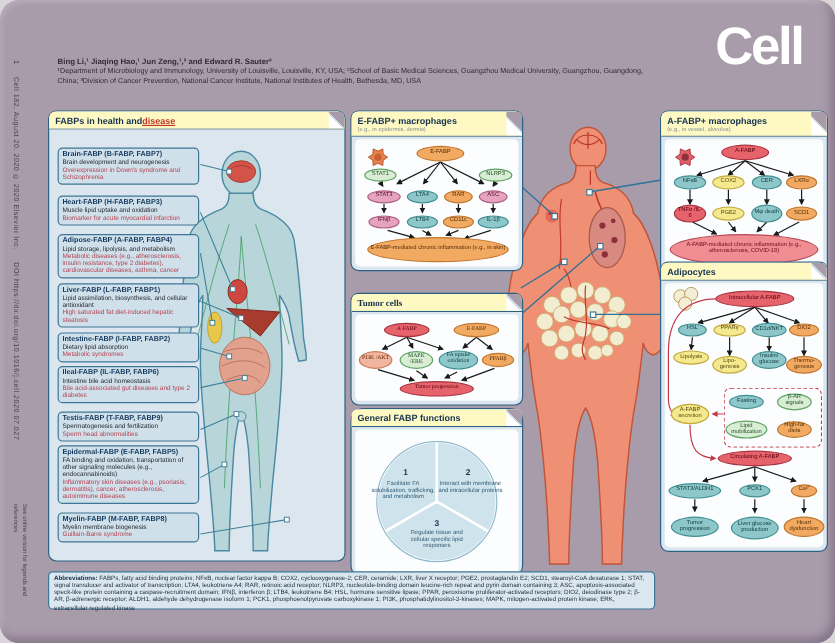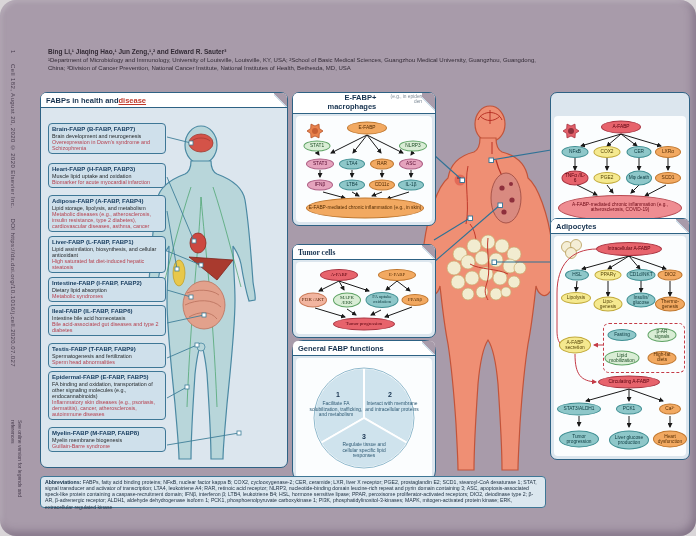--- a/index.html
+++ b/index.html
@@ -8,23 +8,23 @@
   .abs{position:absolute;}
   
   #spine{left:10px;top:50px;writing-mode:vertical-rl;font-size:6px;color:#4a3f50;white-space:pre;letter-spacing:.4px;}
   #spine-note{left:8px;top:420px;writing-mode:vertical-rl;font-size:5px;color:#4a3f50;height:86px;line-height:1.5;}
   #title{left:48px;top:18px;font-size:21px;font-weight:bold;color:#b5483e;letter-spacing:-.2px;}
   #authors{left:48px;top:48px;font-size:6.5px;color:#332b36;font-weight:bold;}
   #affil{left:48px;top:57px;width:500px;font-size:6px;line-height:1.25;color:#332b36;}
   #cell-logo{left:596px;top:14px;font-size:44px;font-weight:bold;color:#ffffff;letter-spacing:-2px;}
   
   .panel{position:absolute;border:1.5px solid #2e6284;border-radius:7px;background:#dce6ee;}
-  .phead{position:relative;height:14px;background:#ffffff;border-bottom:1px solid #2e6284;border-radius:5px 5px 0 0;
-         display:flex;align-items:center;padding:0 5px;font-size:7.5px;font-weight:bold;color:#16324f;overflow:hidden;text-align:right;}
-  .phead.tall{height:20px;flex-direction:row;align-items:flex-start;justify-content:center;}
+  .phead{position:relative;height:14px;background:#fef9c3;border-bottom:1px solid #2e6284;border-radius:5px 5px 0 0;
+         display:flex;align-items:center;padding:0 5px;font-size:7.5px;font-weight:bold;color:#16324f;overflow:hidden;}
+  .phead.tall{height:20px;flex-direction:column;align-items:flex-start;justify-content:center;}
   .phead .sub{font-size:4.8px;font-weight:normal;color:#7c8a96;margin-top:1px;}
   .fold{position:absolute;right:0;top:0;width:13px;height:100%;
         background:linear-gradient(225deg,#a89baa 0 49%,#cfdde8 49% 56%,#ffffff 56% 100%);}
   .inner{position:absolute;left:3px;right:3px;bottom:3px;background:#fbfdfe;border-radius:4px;}
   
   .fbox{position:absolute;left:7px;width:118px;background:#cfe0eb;border:1px solid #3e7796;border-radius:4px;
         padding:2px 3px;box-sizing:border-box;}
   .fbox .t{font-size:6px;font-weight:bold;color:#13395c;line-height:1.1;}
   .fbox .f{font-size:5.4px;color:#26292c;line-height:1.12;}
   .fbox .d{font-size:5.4px;color:#b6404e;line-height:1.12;}
@@ -53,20 +53,21 @@
 </head>
 <body>
 
 <div id="page">
 
   <div class="abs" id="spine">1     Cell 182, August 20, 2020 © 2020 Elsevier Inc.     DOI https://dx.doi.org/10.1016/j.cell.2020.07.027</div>
   <div class="abs" id="spine-note">See online version for legends and references</div>
 
   <div class="abs" id="authors">Bing Li,¹ Jiaqing Hao,¹ Jun Zeng,¹,² and Edward R. Sauter³</div>
   <div class="abs" id="affil">¹Department of Microbiology and Immunology, University of Louisville, Louisville, KY, USA; ²School of Basic Medical Sciences, Guangzhou Medical University, Guangzhou, Guangdong, China; ³Division of Cancer Prevention, National Cancer Institute, National Institutes of Health, Bethesda, MD, USA</div>
+  <div class="abs" id="cell-logo">Cell</div>
 
   <svg class="abs" style="left:408px;top:94px;" width="160" height="392" viewBox="0 0 160 392">
     <defs>
       <marker id="m" markerWidth="5" markerHeight="5" refX="4" refY="2.5" orient="auto">
           <path d="M0,0L5,2.5L0,5Z" fill="#1a1a1a"></path>
         </marker>
       <marker id="mr" markerWidth="5" markerHeight="5" refX="4" refY="2.5" orient="auto">
           <path d="M0,0L5,2.5L0,5Z" fill="#c43b47"></path>
         </marker>
     </defs>
@@ -311,20 +312,25 @@
     </svg>
     <div class="gnum" style="left:30px;top:50px;width:30px;">1</div>
     <div class="gtxt" style="left:15px;top:60px;width:56px;">Facilitate FA solubilization, trafficking, and metabolism</div>
     <div class="gnum" style="left:82px;top:50px;width:30px;">2</div>
     <div class="gtxt" style="left:71px;top:60px;width:56px;">Interact with membrane and intracellular proteins</div>
     <div class="gnum" style="left:56px;top:92px;width:30px;">3</div>
     <div class="gtxt" style="left:41px;top:101px;width:60px;">Regulate tissue and cellular specific lipid responses</div>
   </div>
 
   <div class="panel" style="left:550px;top:92px;width:138px;height:134px;">
+    <div class="phead tall">
+      <span>A-FABP+ macrophages</span>
+      <span class="sub">(e.g., in vessel, alveolus)</span>
+      <div class="fold"></div>
+    </div>
     <div class="inner" style="top:23px;"></div>
     <svg class="lay" width="138" height="134" viewBox="0 0 138 134">
       <polygon points="8,0 4.3,2.5 4,6.9 0,5 -4,6.9 -4.3,2.5 -8,0 -4.3,-2.5 -4,-6.9 0,-5 4,-6.9 4.3,-2.5" transform="translate(20,38)" fill="#e2606a" stroke="#a83340" stroke-width=".8"></polygon>
       <circle cx="20" cy="38" r="3" fill="#8e2f3c"></circle>
       <g stroke="#1a1a1a" stroke-width="1" fill="none" marker-end="url(#m)">
         <path d="M70,41 L30,53"></path>
           <path d="M70,41 L56,53"></path>
           <path d="M70,41 L86,53"></path>
           <path d="M70,41 L110,53"></path>
         <path d="M24,65 L24,77"></path>

